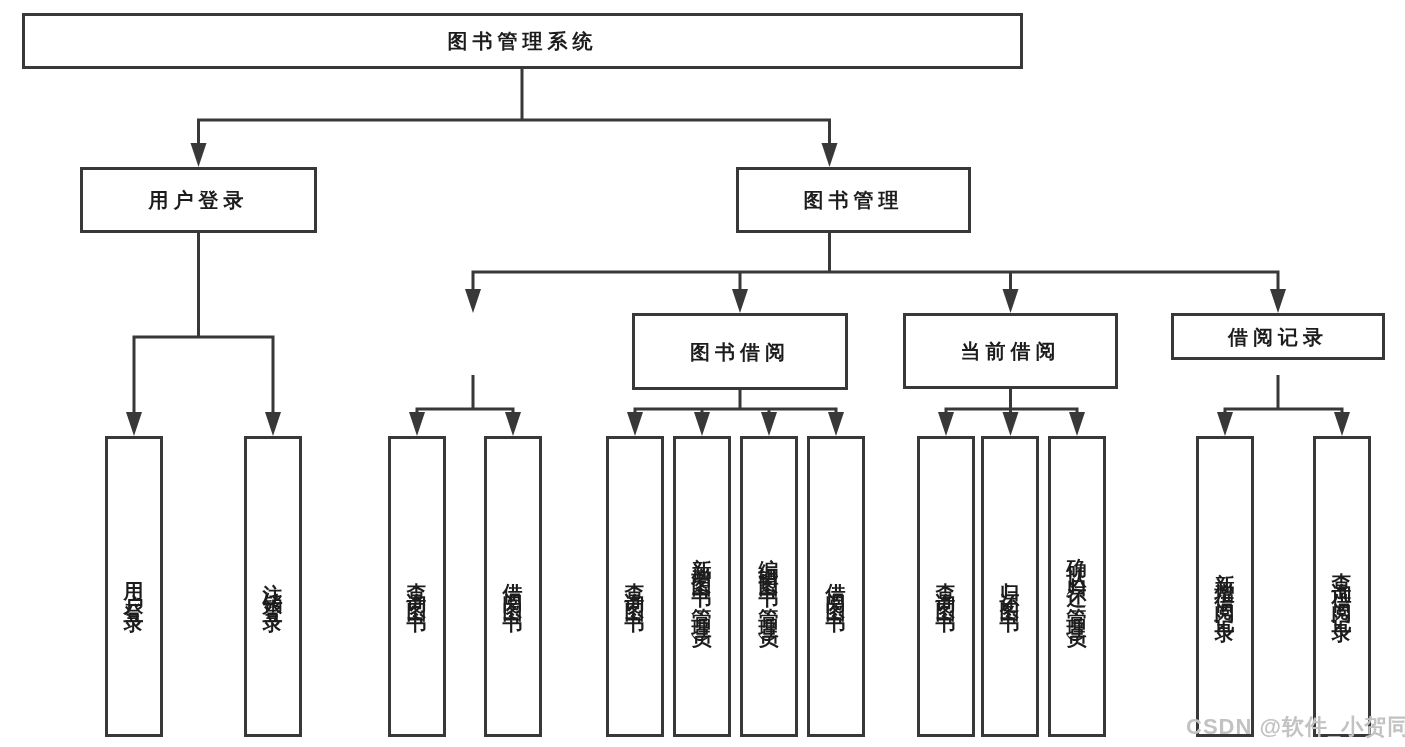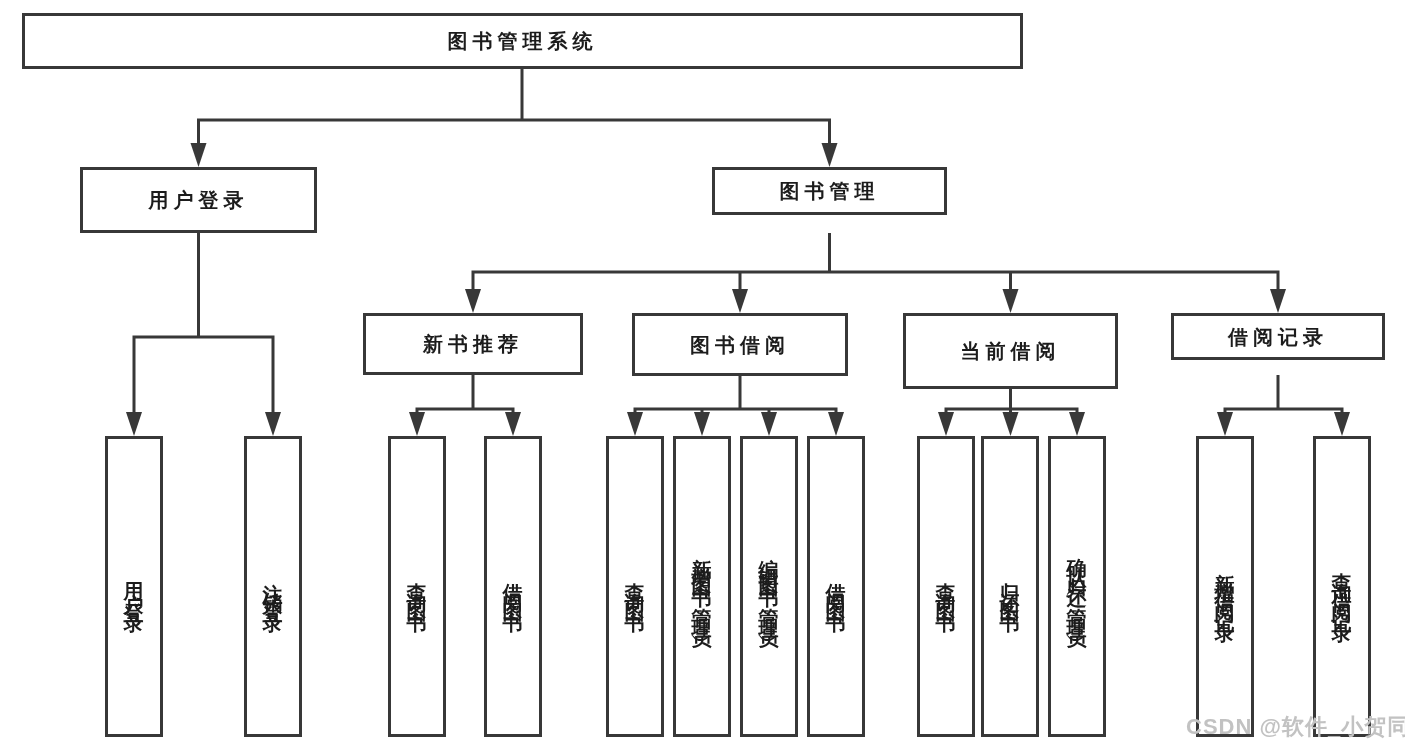--- a/index.html
+++ b/index.html
@@ -85,24 +85,23 @@
       <polygon points="1002.5,412 1018.5,412 1010.5,436"></polygon>
       <polygon points="1069,412 1085,412 1077,436"></polygon>
       <polygon points="1217,412 1233,412 1225,436"></polygon>
       <polygon points="1334,412 1350,412 1342,436"></polygon>
     </g>
   </svg>
 
   <div class="node h" style="left:22px;top:13px;width:1001px;height:56px">图书管理系统</div>
 
   <div class="node h" style="left:80px;top:167px;width:237px;height:66px">用户登录</div>
-  <div class="node h" style="left:712px;top:167px;width:235px;height:48px">图书管理</div>
+  <div class="node h" style="left:736px;top:167px;width:235px;height:66px">图书管理</div>
 
-  <div class="node h" style="left:363px;top:313px;width:220px;height:62px">新书推荐</div>
-  <div class="node h" style="left:632px;top:313px;width:216px;height:63px">图书借阅</div>
+  <div class="node h" style="left:632px;top:313px;width:216px;height:77px">图书借阅</div>
   <div class="node h" style="left:903px;top:313px;width:215px;height:76px">当前借阅</div>
   <div class="node h" style="left:1171px;top:313px;width:214px;height:47px">借阅记录</div>
 
   <div class="node v" style="left:105px;top:436px;width:58px;height:301px">用户登录</div>
   <div class="node v" style="left:244px;top:436px;width:58px;height:301px">注销登录</div>
 
   <div class="node v" style="left:388px;top:436px;width:58px;height:301px">查询图书</div>
   <div class="node v" style="left:484px;top:436px;width:58px;height:301px">借阅图书</div>
 
   <div class="node v" style="left:606px;top:436px;width:58px;height:301px">查询图书</div>

